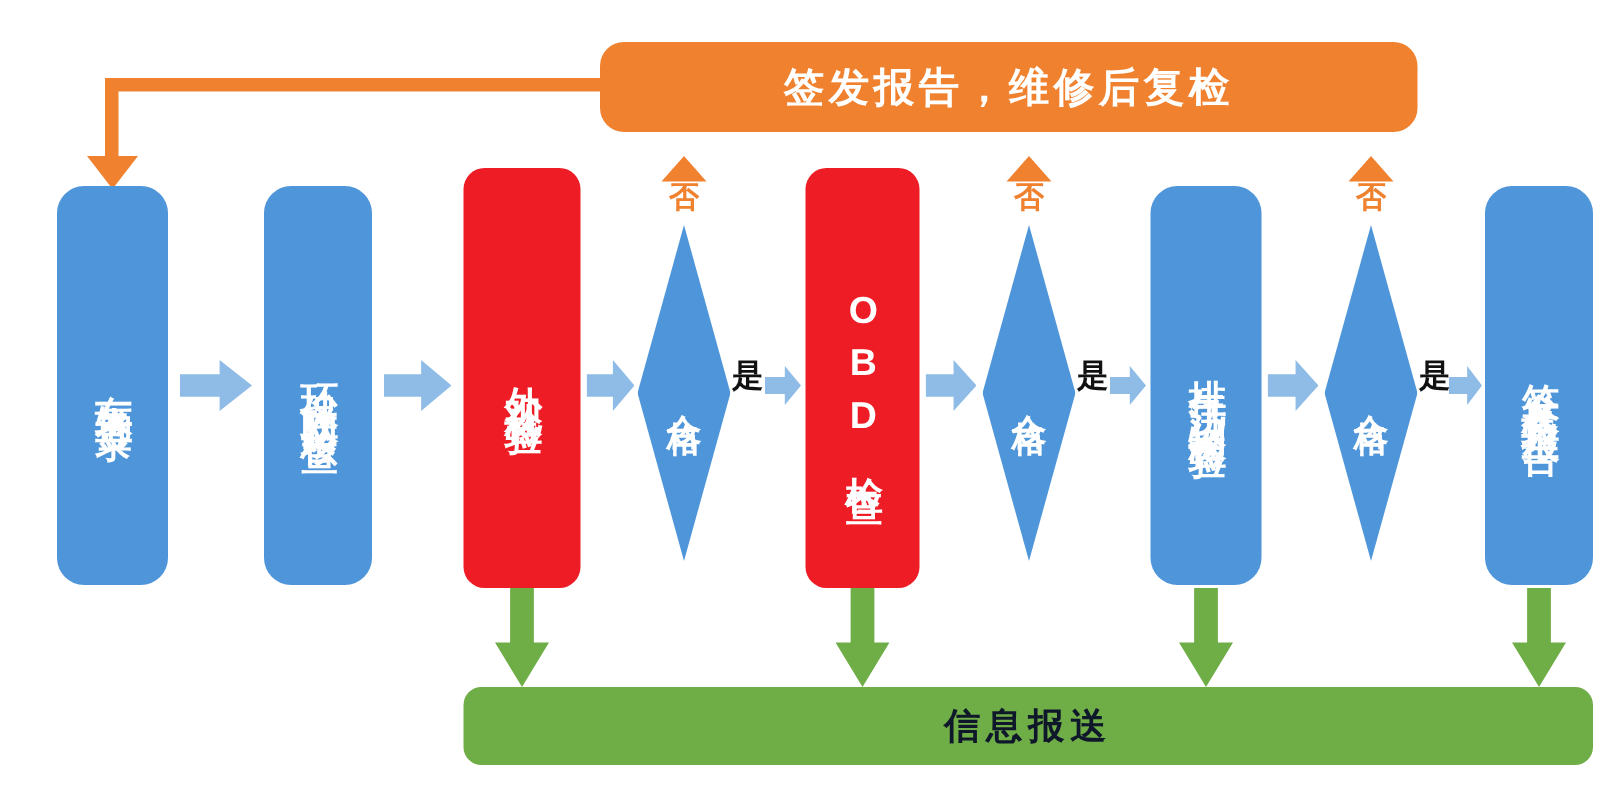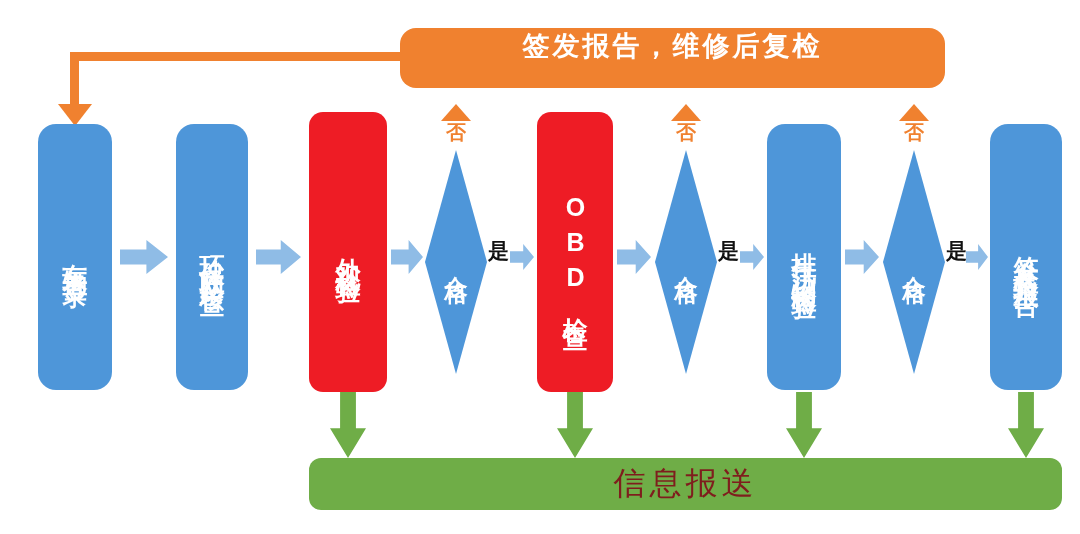--- a/index.html
+++ b/index.html
@@ -12,20 +12,21 @@
     background: #ffffff;
     overflow: hidden;
   }
 
   
   .report-box {
     position: absolute;
     background: var(--orange, #F0812F);
     border-radius: 16px;
     display: flex;
+    align-items: center;
     justify-content: center;
   }
   .report-box span {
     color: #ffffff;
     font-weight: bold;
     font-size: 27px;
     letter-spacing: 3px;
   }
 
   
@@ -114,23 +115,23 @@
   
   .info-box {
     position: absolute;
     background: var(--green, #6FAD47);
     border-radius: 12px;
     display: flex;
     align-items: center;
     justify-content: center;
   }
   .info-box span {
-    color: #7f1d1d;
-    font-weight: normal;
-    font-size: 32px;
+    color: #0f172a;
+    font-weight: bold;
+    font-size: 24px;
     letter-spacing: 4px;
   }
 </style>
 </head>
 <body>
 
 <div class="canvas">
 
   <div class="conn-h" style="left:70px; top:52px; width:330px; height:9px;"></div>
   <div class="conn-v" style="left:70px; top:52px; width:9px; height:54px;"></div>

